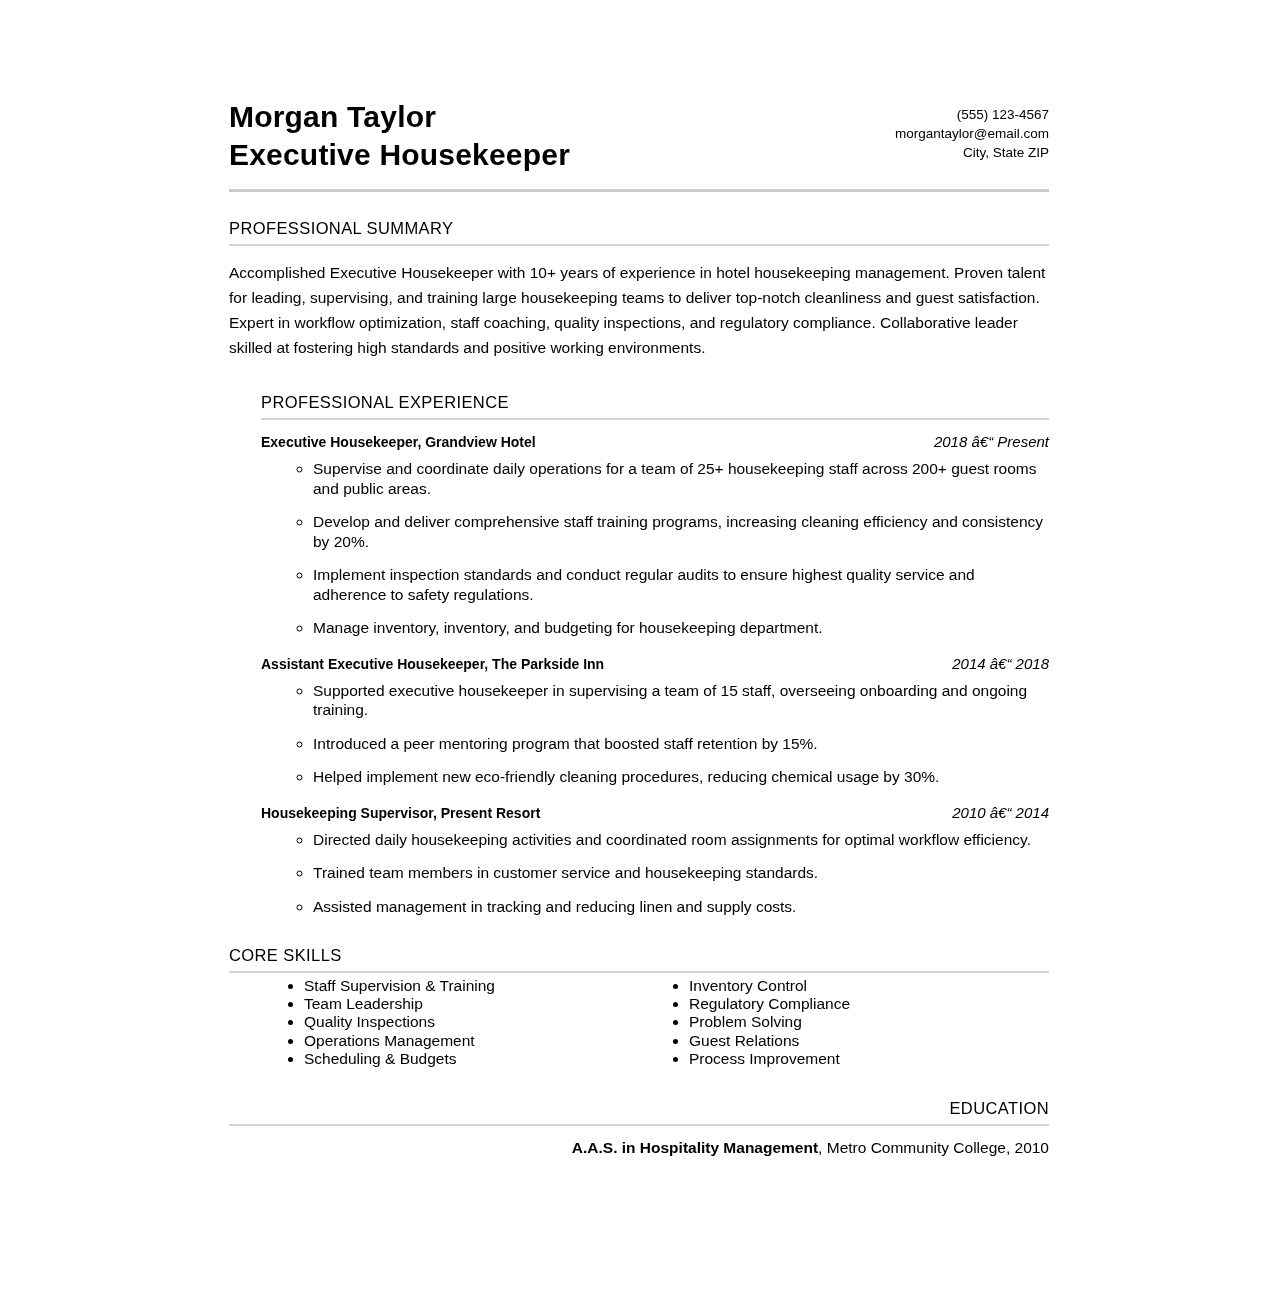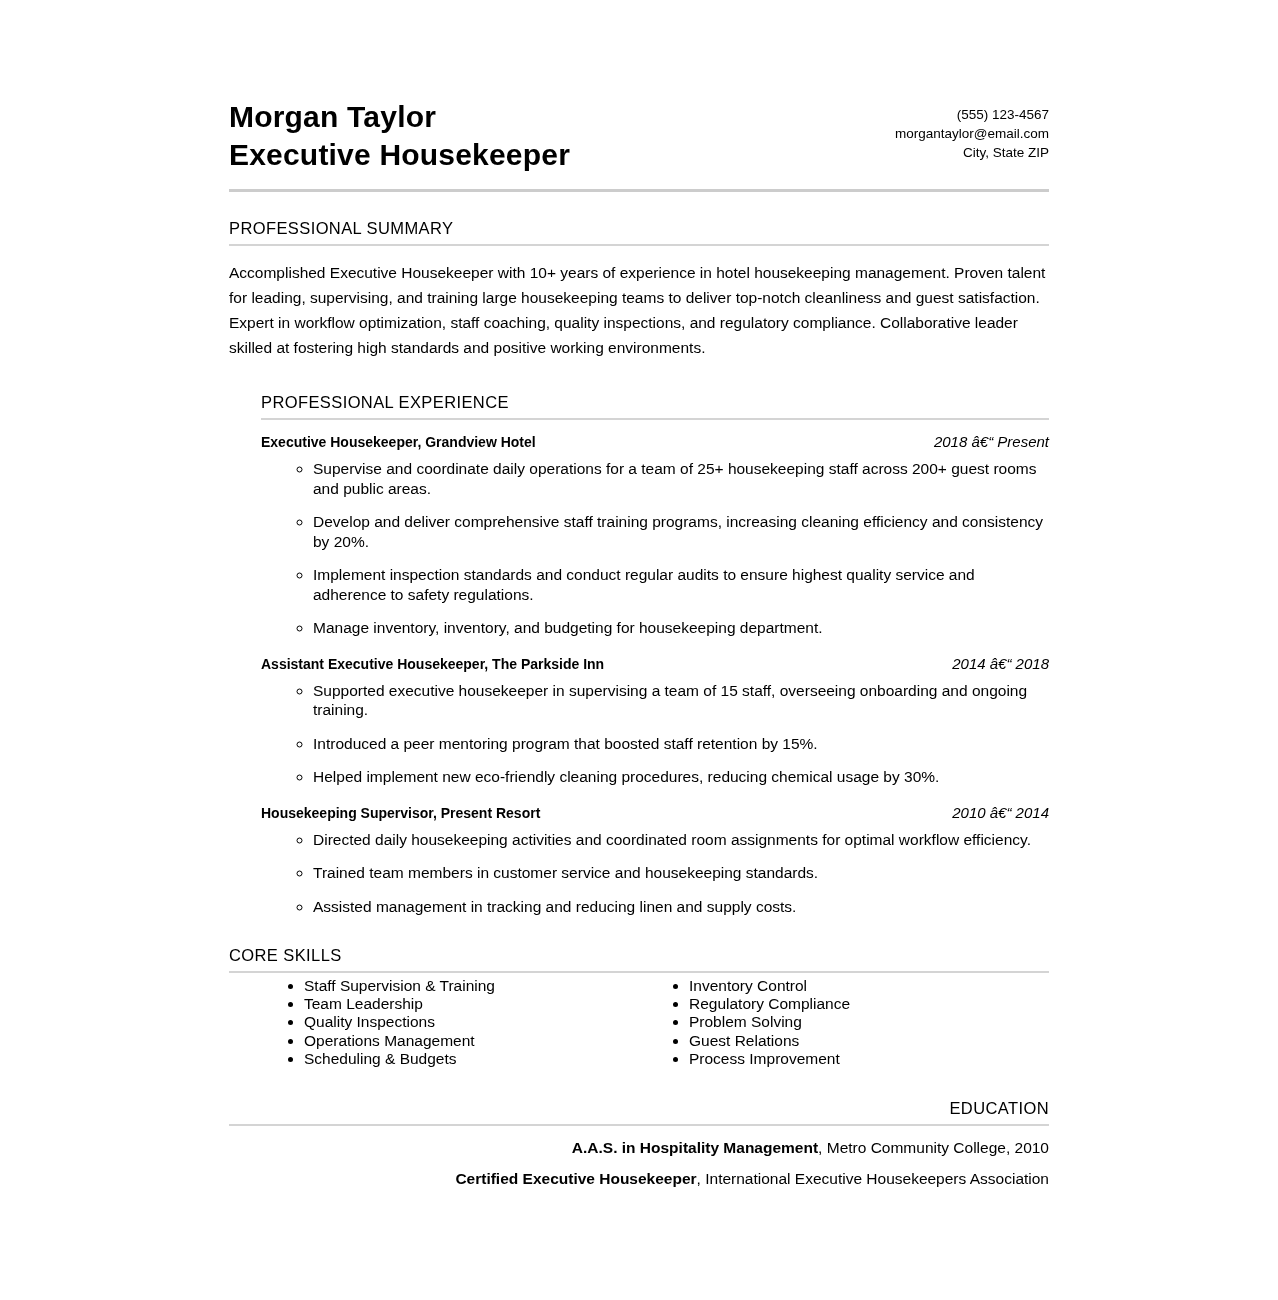--- a/index.html
+++ b/index.html
@@ -195,17 +195,16 @@
           <li>Problem Solving</li>
           <li>Guest Relations</li>
           <li>Process Improvement</li>
         </ul>
       </div>
     </div>
 
     <div class="section education">
       <h2>EDUCATION</h2>
       <p class="edu-item"><strong>A.A.S. in Hospitality Management</strong><span>, Metro Community College, 2010</span></p>
-      <p class="edu-item"><strong>Certified Executive Housekeeper</strong><span>, International Executive Housekeepers Association</span></p>
     </div>
 
   </div>
 </div>
 
 </body></html>

